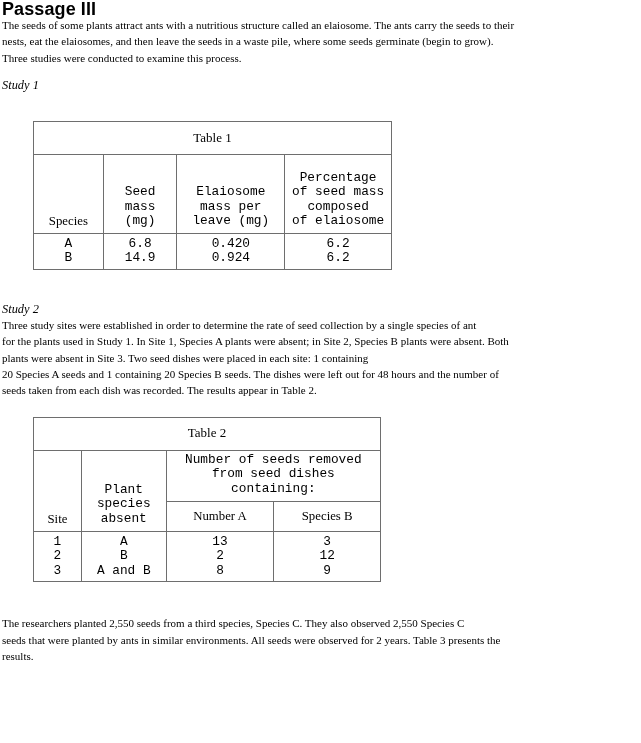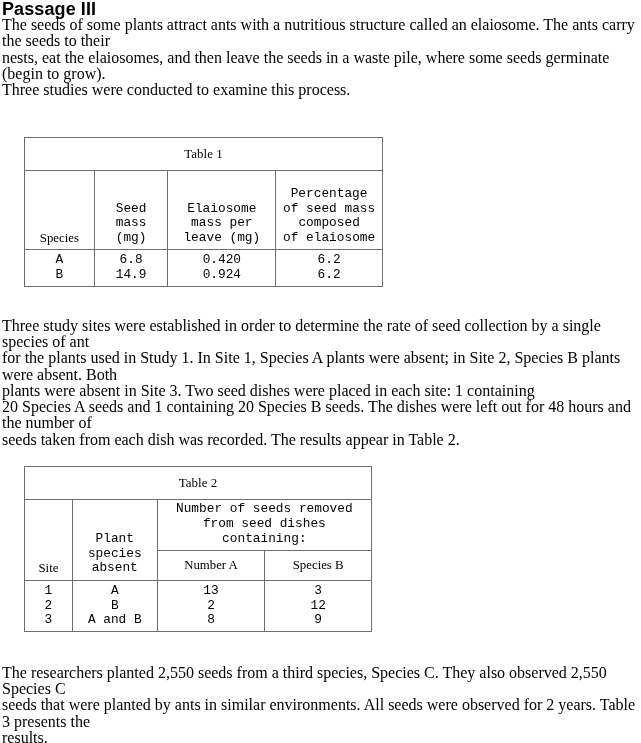--- a/index.html
+++ b/index.html
@@ -25,36 +25,36 @@
   .passage-title {
     font-family: "Liberation Sans", "DejaVu Sans", sans-serif;
     font-weight: bold;
     font-size: 18px;
     line-height: 15px;
     margin: 2px 0 0 2px;
     letter-spacing: 0.1px;
   }
   .body-text {
     font-family: "Liberation Serif", "DejaVu Serif", serif;
-    font-size: 16px;
+    font-size: 11px;
     line-height: 16.3px;
     margin: 0 0 0 2px;
     white-space: pre-line;
   }
   .study-head {
     font-family: "Liberation Serif", "DejaVu Serif", serif;
     font-style: italic;
     font-size: 12.4px;
     line-height: 16px;
     margin: 0 0 0 2px;
   }
   .gap-sm { height: 11px; }
 
   
-  .tbl-wrap { margin-left: 24px; }
+  .tbl-wrap { margin-left: 33px; }
   table.sci {
     border-collapse: collapse;
     font-family: "Liberation Serif", "DejaVu Serif", serif;
     font-size: 12.8px;
     color: #000;
     background: #fff;
   }
   table.sci td {
     border: 1px solid #6e6e6e;
     padding: 0;
@@ -120,20 +120,21 @@
 <div class="page">
 
   <div class="passage-title">Passage III</div>
 
   <div class="body-text">The seeds of some plants attract ants with a nutritious structure called an elaiosome. The ants carry the seeds to their
 nests, eat the elaiosomes, and then leave the seeds in a waste pile, where some seeds germinate (begin to grow).
 Three studies were conducted to examine this process.</div>
 
   <div class="gap-sm"></div>
 
+  <div class="study-head">Study 1</div>
 
   <div style="height:28px"></div>
 
   <div class="tbl-wrap">
     <table class="sci" id="table1">
       <colgroup>
         <col class="c0">
           <col class="c1">
           <col class="c2">
           <col class="c3">
@@ -192,20 +193,21 @@
               <span>6.2</span>
             </span>
           </td>
         </tr>
       </tbody>
     </table>
   </div>
 
   <div style="height:31px"></div>
 
+  <div class="study-head">Study 2</div>
   <div class="body-text">Three study sites were established in order to determine the rate of seed collection by a single species of ant
 for the plants used in Study 1. In Site 1, Species A plants were absent; in Site 2, Species B plants were absent. Both
 plants were absent in Site 3. Two seed dishes were placed in each site: 1 containing
 20 Species A seeds and 1 containing 20 Species B seeds. The dishes were left out for 48 hours and the number of
 seeds taken from each dish was recorded. The results appear in Table 2.</div>
 
   <div style="height:18px"></div>
 
   <div class="tbl-wrap">
     <table class="sci" id="table2">

